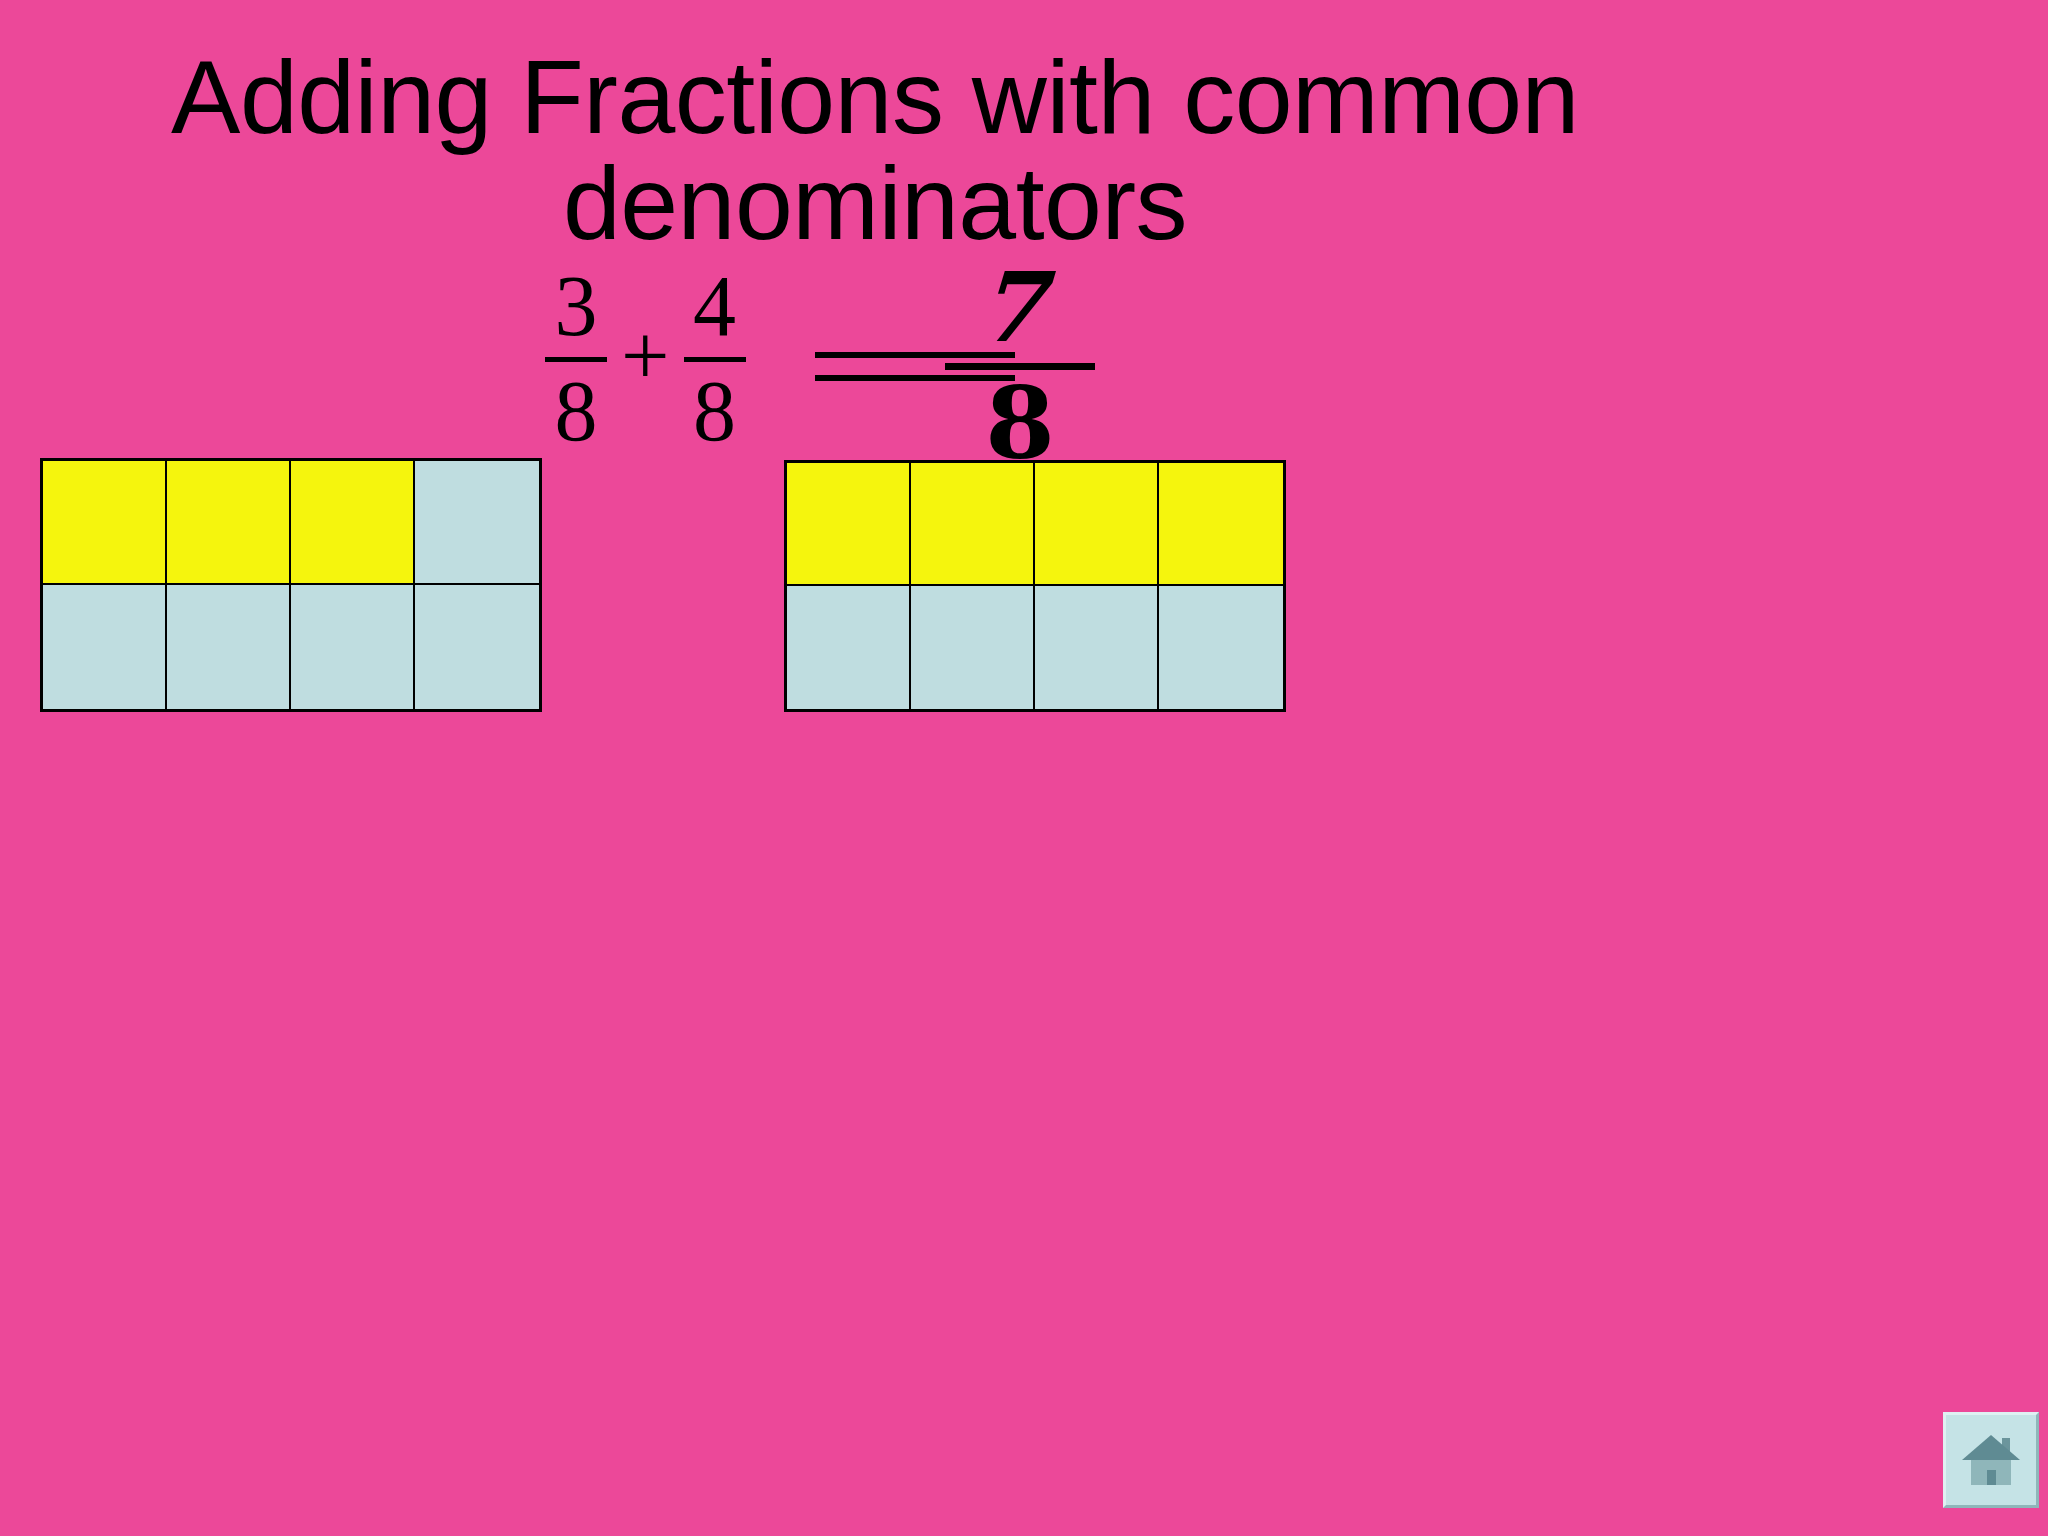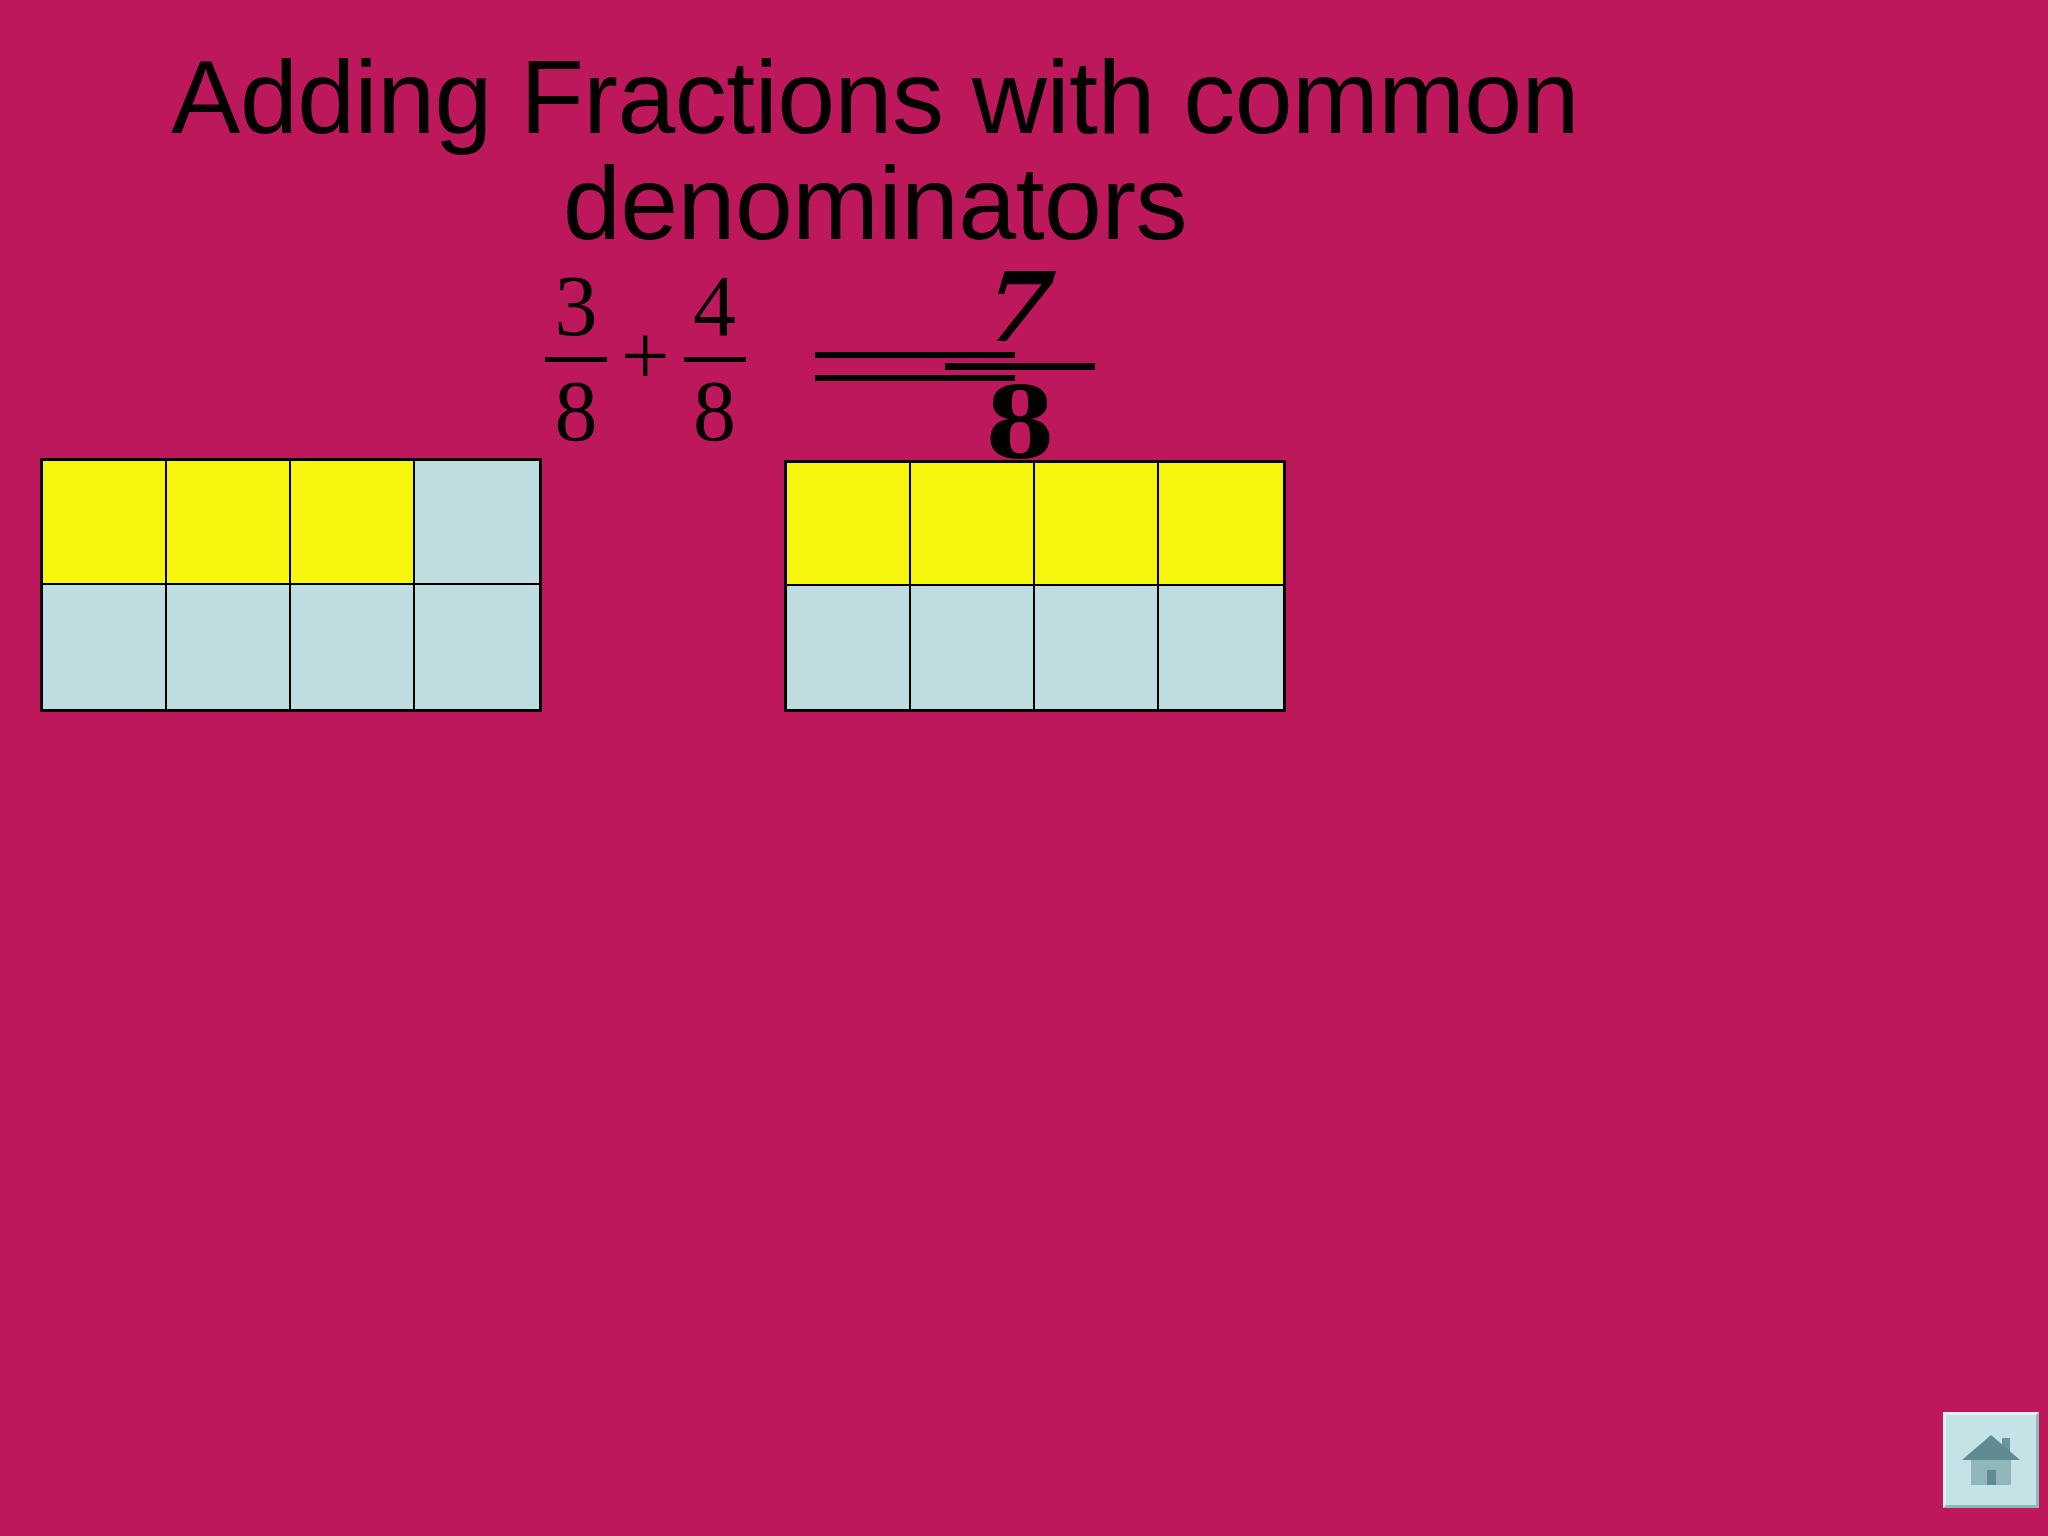--- a/index.html
+++ b/index.html
@@ -4,21 +4,21 @@
 <style>
   html, body {
     margin: 0;
     padding: 0;
     background: #ffffff;
   }
   #slide {
     position: relative;
     width: 2048px;
     height: 1536px;
-    background: #be185d;
+    background: #ec4899;
     overflow: hidden;
     font-family: "Liberation Sans", sans-serif;
   }
 
   
   #title {
     position: absolute;
     left: 160px;
     top: 44px;
     width: 1430px;

